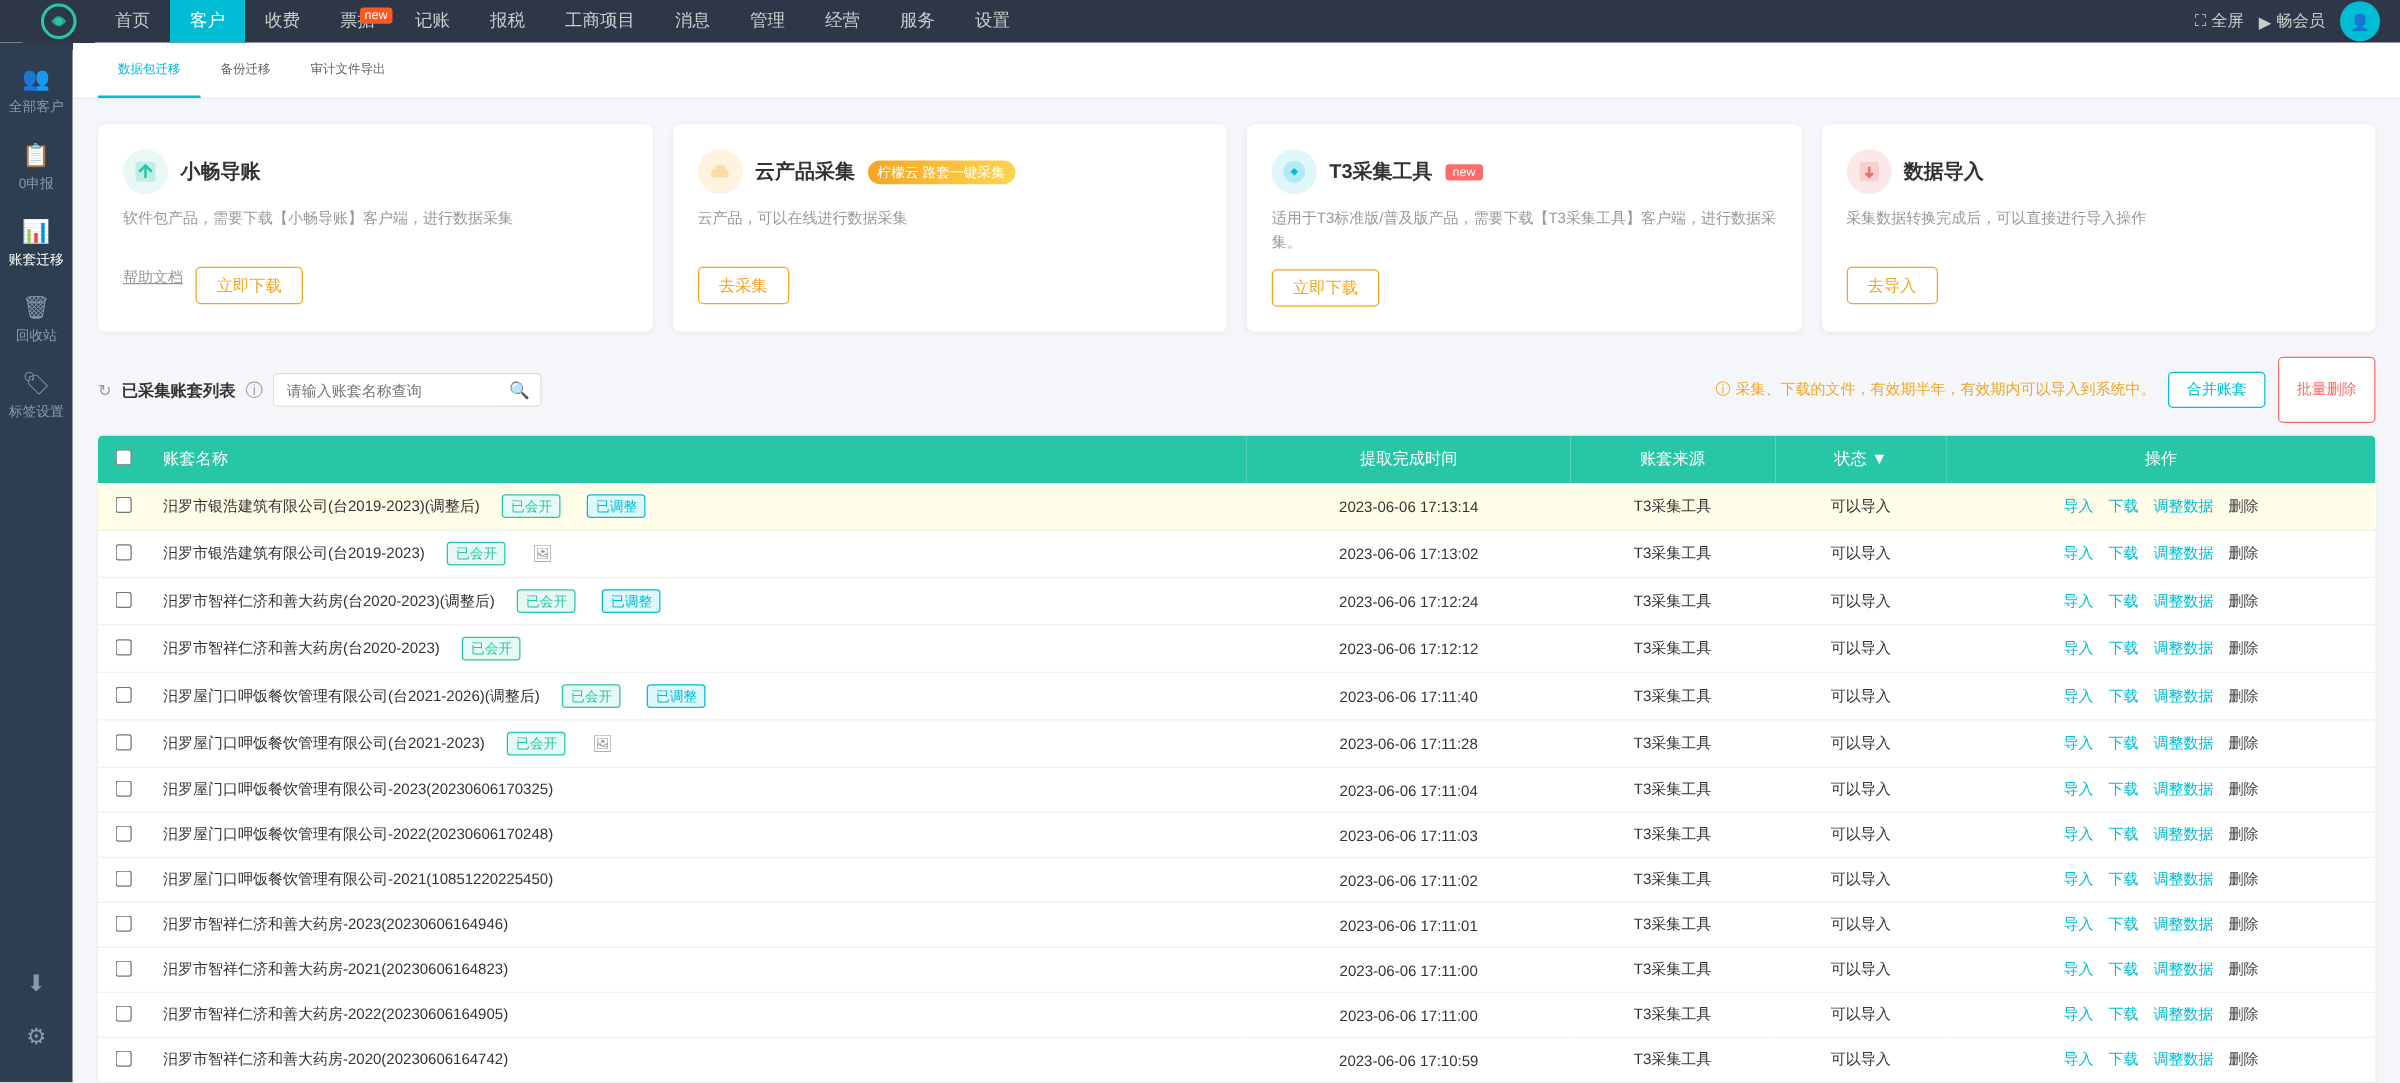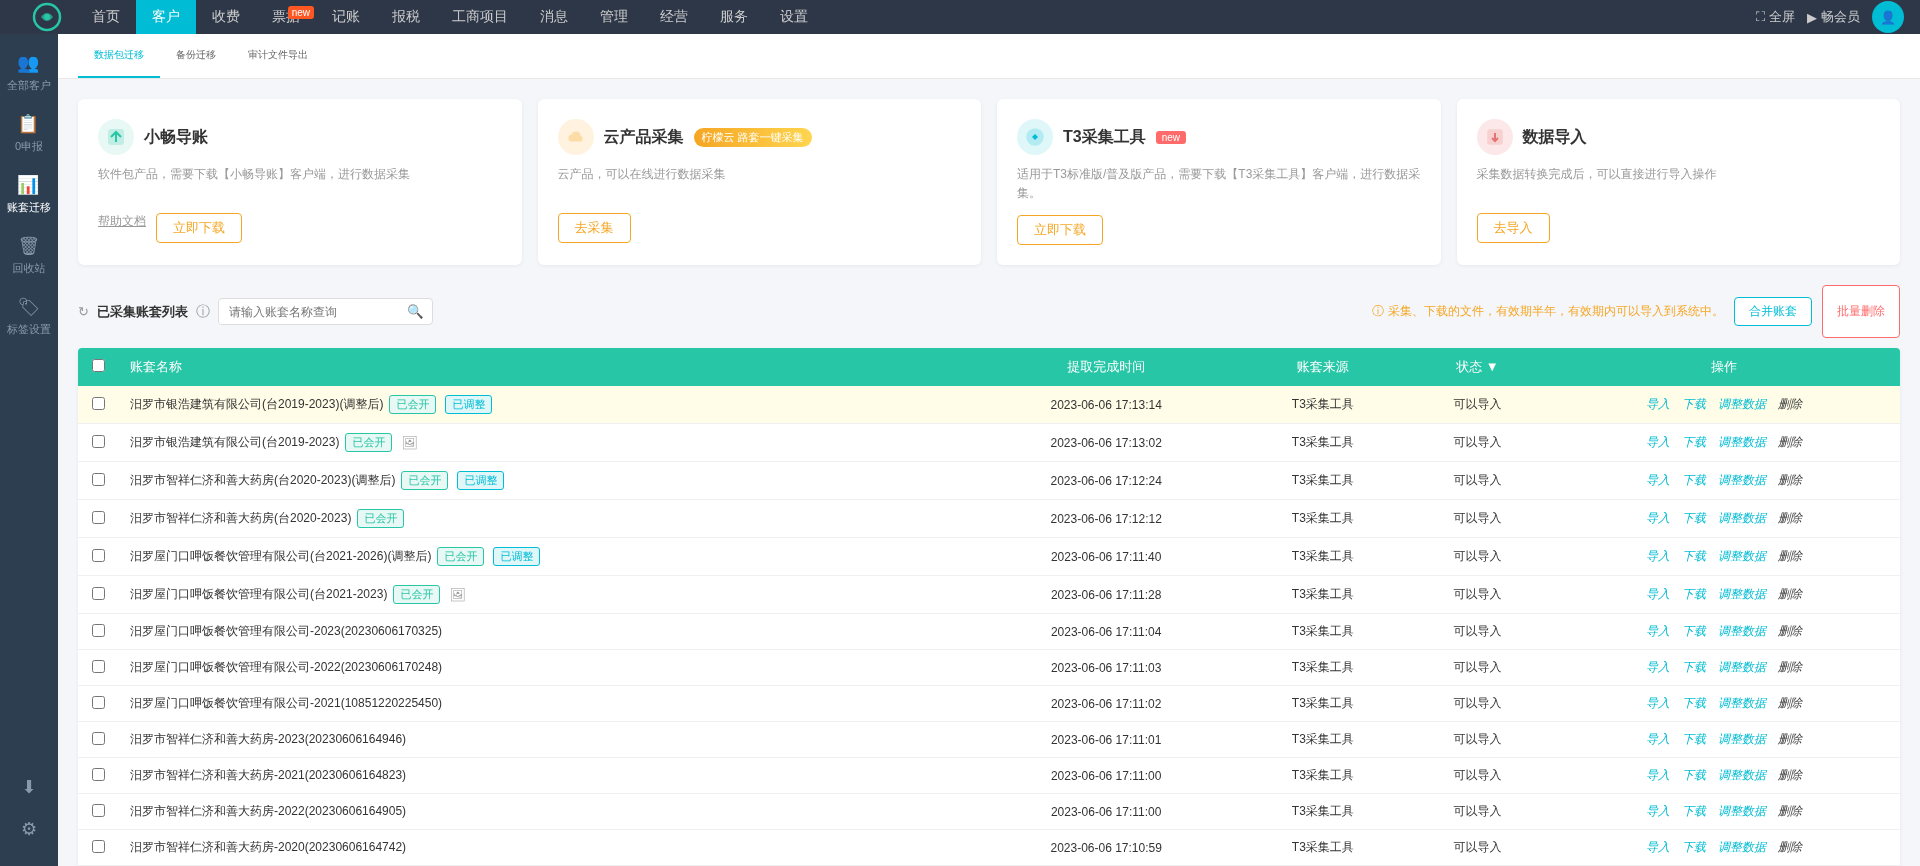--- a/index.html
+++ b/index.html
@@ -68,28 +68,28 @@
     
     .data-table { width: 100%; border-collapse: collapse; background: #fff; border-radius: 4px; overflow: hidden; box-shadow: 0 1px 4px rgba(0,0,0,0.06); }
     .data-table thead tr { background: #26c6a6; color: #fff; }
     .data-table thead th { padding: 10px 12px; text-align: center; font-weight: normal; font-size: 13px; }
     .data-table thead th:first-child { width: 40px; }
     .data-table thead th:nth-child(2) { text-align: left; }
     .data-table tbody tr { border-bottom: 1px solid #f0f0f0; }
     .data-table tbody tr.highlighted { background: #fffde7; }
     .data-table tbody td { padding: 9px 12px; text-align: center; font-size: 12px; color: #333; }
     .data-table tbody td:nth-child(2) { text-align: left; }
-    .td-actions { display: flex; align-items: center; justify-content: center; gap: 12px; font-style: italic; }
+    .td-actions { display: flex; align-items: center; justify-content: center; gap: 12px; }
     .action-link { color: #00bcd4; cursor: pointer; font-size: 12px; }
     .action-link.red { color: #404040; }
     .status-badge { color: #333; font-size: 12px; }
     .tag { display: inline-block; padding: 1px 6px; border-radius: 3px; font-size: 11px; margin-right: 3px; }
     .tag.green { background: #e8f8f4; color: #26c6a6; border: 1px solid #26c6a6; }
     .tag.teal { background: #e0f7fa; color: #00bcd4; border: 1px solid #00bcd4; }
-    .row-name { display: flex; align-items: center; gap: 6px; }
+    .row-name { display: flex; align-items: center; gap: 18px; }
     .row-icon { color: #999; font-size: 13px; }
   </style>
 </head>
 <body>
 
 <nav class="top-nav">
   <div class="logo">
     <svg viewBox="0 0 30 30" fill="none" xmlns="http://www.w3.org/2000/svg">
       <circle cx="15" cy="15" r="13" stroke="#26c6a6" stroke-width="2.5"></circle>
       <path d="M9 15 Q15 7 21 15 Q15 23 9 15Z" fill="#26c6a6" opacity="0.7"></path>

